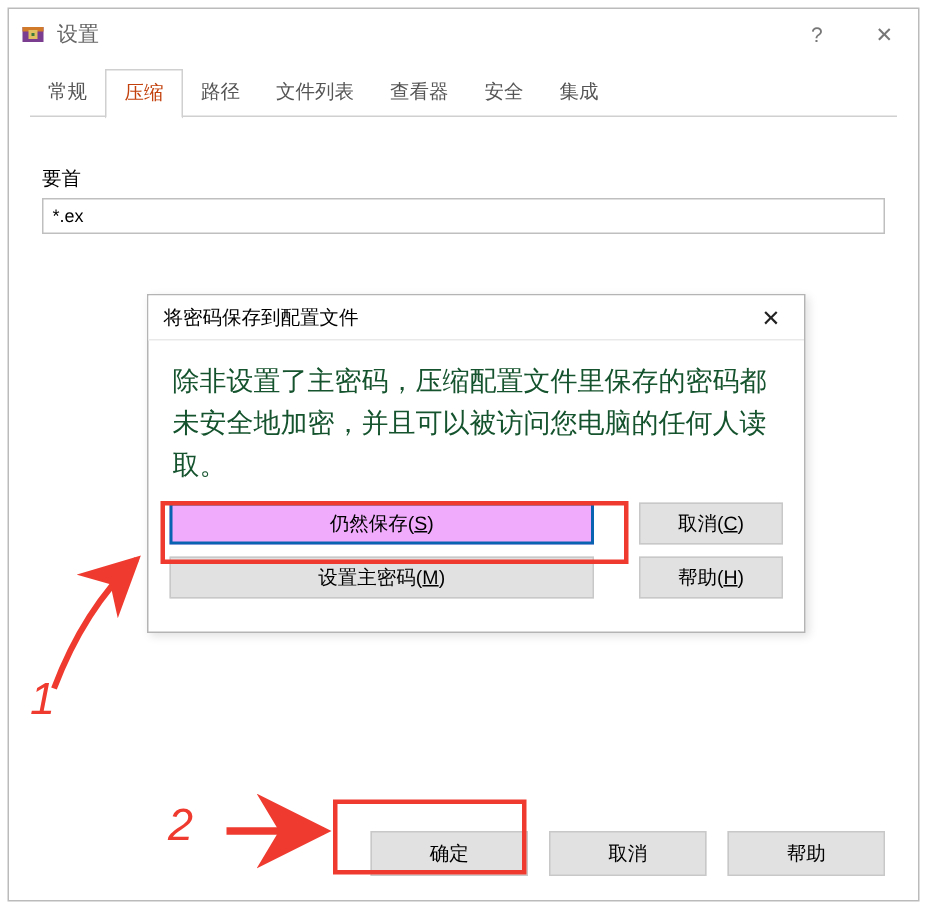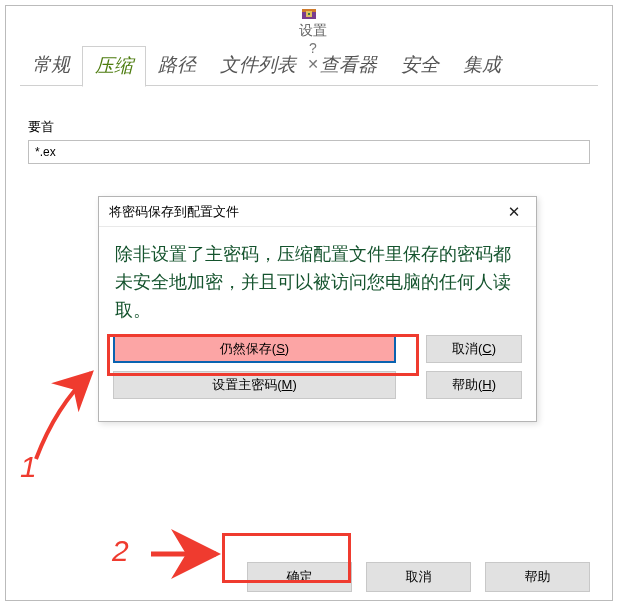--- a/index.html
+++ b/index.html
@@ -21,21 +21,20 @@
     background: #fff;
     position: relative;
   }
   .titlebar {
     height: 34px;
     display: flex;
     align-items: center;
     padding: 0 0 0 8px;
     color: #666;
     font-size: 14px;
-    flex-direction: column;
   }
   .titlebar .icon {
     width: 16px; height: 16px;
     margin-right: 8px;
     display: inline-block;
   }
   .titlebar .spacer { flex: 1; }
   .titlebar .ctl {
     width: 45px; height: 30px;
     display: flex; align-items: center; justify-content: center;
@@ -47,30 +46,29 @@
     position: relative;
   }
   .tabline {
     position:absolute;
     left:14px; right:14px; bottom:0;
     border-bottom:1px solid #d0d0d0;
   }
   .tab {
     padding: 6px 12px 7px 12px;
     color: #555;
-    font-size: 19px;
+    font-size: 13px;
     position: relative;
     cursor: default;
-    font-style: italic;
   }
   .tab.active {
     border: 1px solid #d0d0d0;
     border-bottom: 1px solid #fff;
     background: #fff;
-    color: #4d7c0f;
+    color: #c2410c;
     z-index: 1;
     margin-bottom: -1px;
     padding-left: 12px;
   }
   .content {
     padding: 16px 22px 0 22px;
     position: relative;
     height: 476px;
   }
   fieldset {
@@ -163,21 +161,21 @@
   .dactions .r { display:flex; gap:10px; margin-bottom:8px; }
   .dactions .dlgbtn {
     height: 28px;
     line-height: 26px;
     text-align: center;
     border: 1px solid #c8c8c8;
     background: #e1e1e1;
     font-size: 13px;
   }
   .dactions .main { flex:1; }
-  .dactions .main.focus { border:2px solid #0a63b0; background:#fca5a5; line-height:24px;text-align:center; }
+  .dactions .main.focus { border:2px solid #0a63b0; background:#f0abfc; line-height:24px;text-align:center; }
   .dactions .side { width: 96px; margin-left: 20px; }
   .primary-high {
     position:absolute;
     border:3px solid #ef3b2f;
     pointer-events:none;
   }
   
   .anno {
     position:absolute;
     pointer-events:none;

